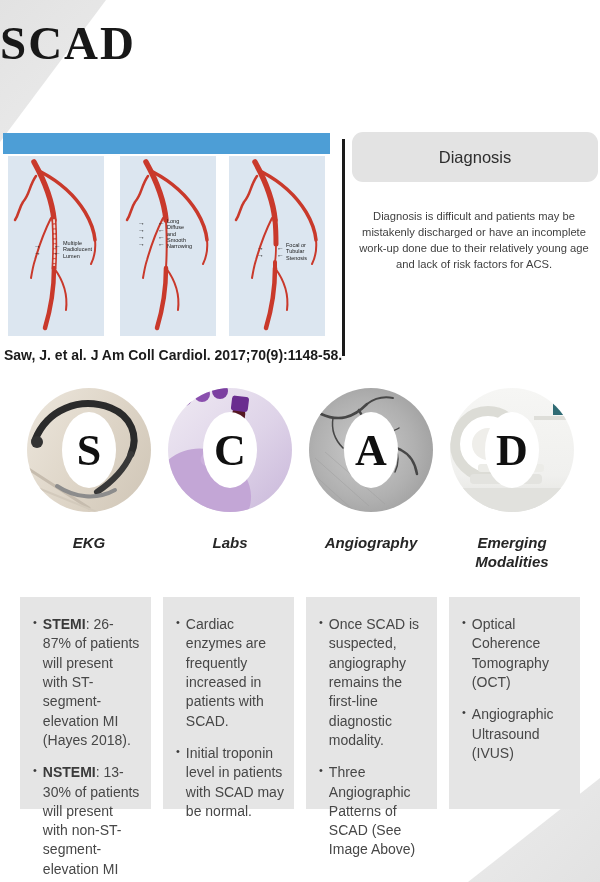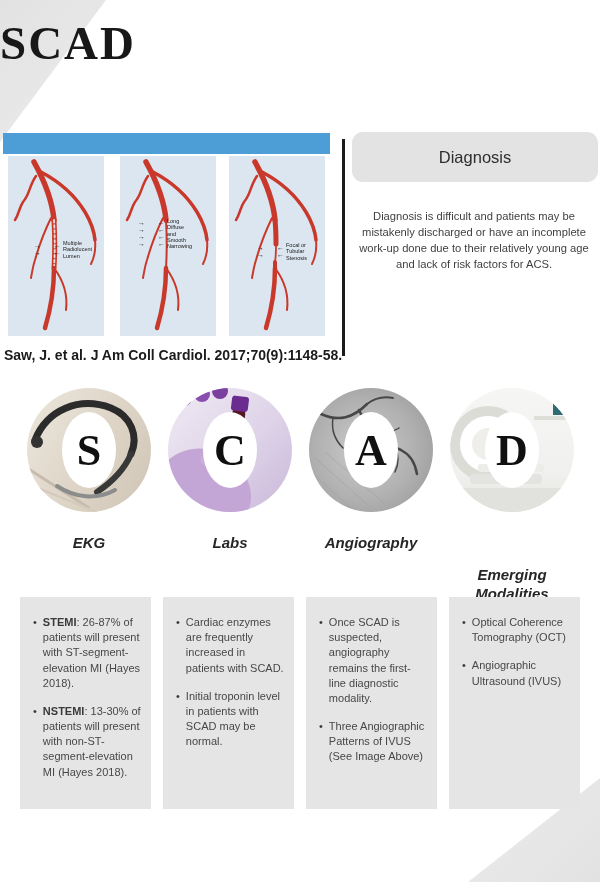--- a/index.html
+++ b/index.html
@@ -45,29 +45,29 @@
                   border-radius:50%;display:flex;align-items:center;justify-content:center;}
   .letter{font-family:"Liberation Serif",serif;font-weight:700;font-size:44px;color:#101010;}
   .bg-ekg{width:124px;height:124px;background:linear-gradient(120deg,#ece6dc 0%,#ddd4c6 55%,#cfc5b6 100%);}
   .bg-labs{width:124px;height:124px;background:linear-gradient(135deg,#efeaf3 0%,#ded3e8 55%,#c9b7da 100%);}
   .bg-angio{width:124px;height:124px;background:radial-gradient(circle at 45% 50%,#cbcbcb 0%,#b0b0b0 55%,#939393 100%);}
   .bg-ct{width:124px;height:124px;background:linear-gradient(180deg,#f6f6f4 0%,#f0f0ee 70%,#e2e2de 100%);}
 
   
   .clabel{top:534px;width:110px;text-align:center;font-style:italic;font-weight:600;
           font-size:15px;line-height:1.25;color:#262626;}
-  .l1{left:34px;font-style:italic;} .l2{left:175px;} .l3{left:316px;} .l4{left:457px;margin-top:32px;}
+  .l1{left:34px;font-style:italic;} .l2{left:175px;} .l3{left:316px;} .l4{left:457px;}
 
   
   .bbox{top:597px;width:131px;height:212px;background:#e5e5e5;box-sizing:border-box;
         padding:18px 10px 0 13px;}
   .b1{left:20px;} .b2{left:163px;} .b3{left:306px;} .b4{left:449px;}
   .bullet{display:flex;gap:6px;margin-bottom:13px;}
   .dot{font-size:11px;line-height:1.35;color:#3a3a3a;}
-  .btext{font-size:11px;line-height:1.38;color:#474747;}
+  .btext{font-size:14px;line-height:1.38;color:#474747;}
   .btext b{color:#3a3a3a;}
 </style>
 </head>
 <body>
 
 <div class="abs tri-tl"></div>
 <div class="abs tri-br"></div>
 
 <div class="abs title">SCAD</div>
 
@@ -288,21 +288,21 @@
   </div>
 </div>
 
 <div class="abs bbox b3">
   <div class="bullet">
     <span class="dot">•</span>
     <span class="btext"><b></b><span>Once SCAD is suspected, angiography remains the first-line diagnostic modality.</span></span>
   </div>
   <div class="bullet">
     <span class="dot">•</span>
-    <span class="btext"><b></b><span>Three Angiographic Patterns of IVUS (See Image Above)</span></span>
+    <span class="btext"><b></b><span>Three Angiographic Patterns of SCAD (See Image Above)</span></span>
   </div>
 </div>
 
 <div class="abs bbox b4">
   <div class="bullet">
     <span class="dot">•</span>
     <span class="btext"><b></b><span>Optical Coherence Tomography (OCT)</span></span>
   </div>
   <div class="bullet">
     <span class="dot">•</span>

